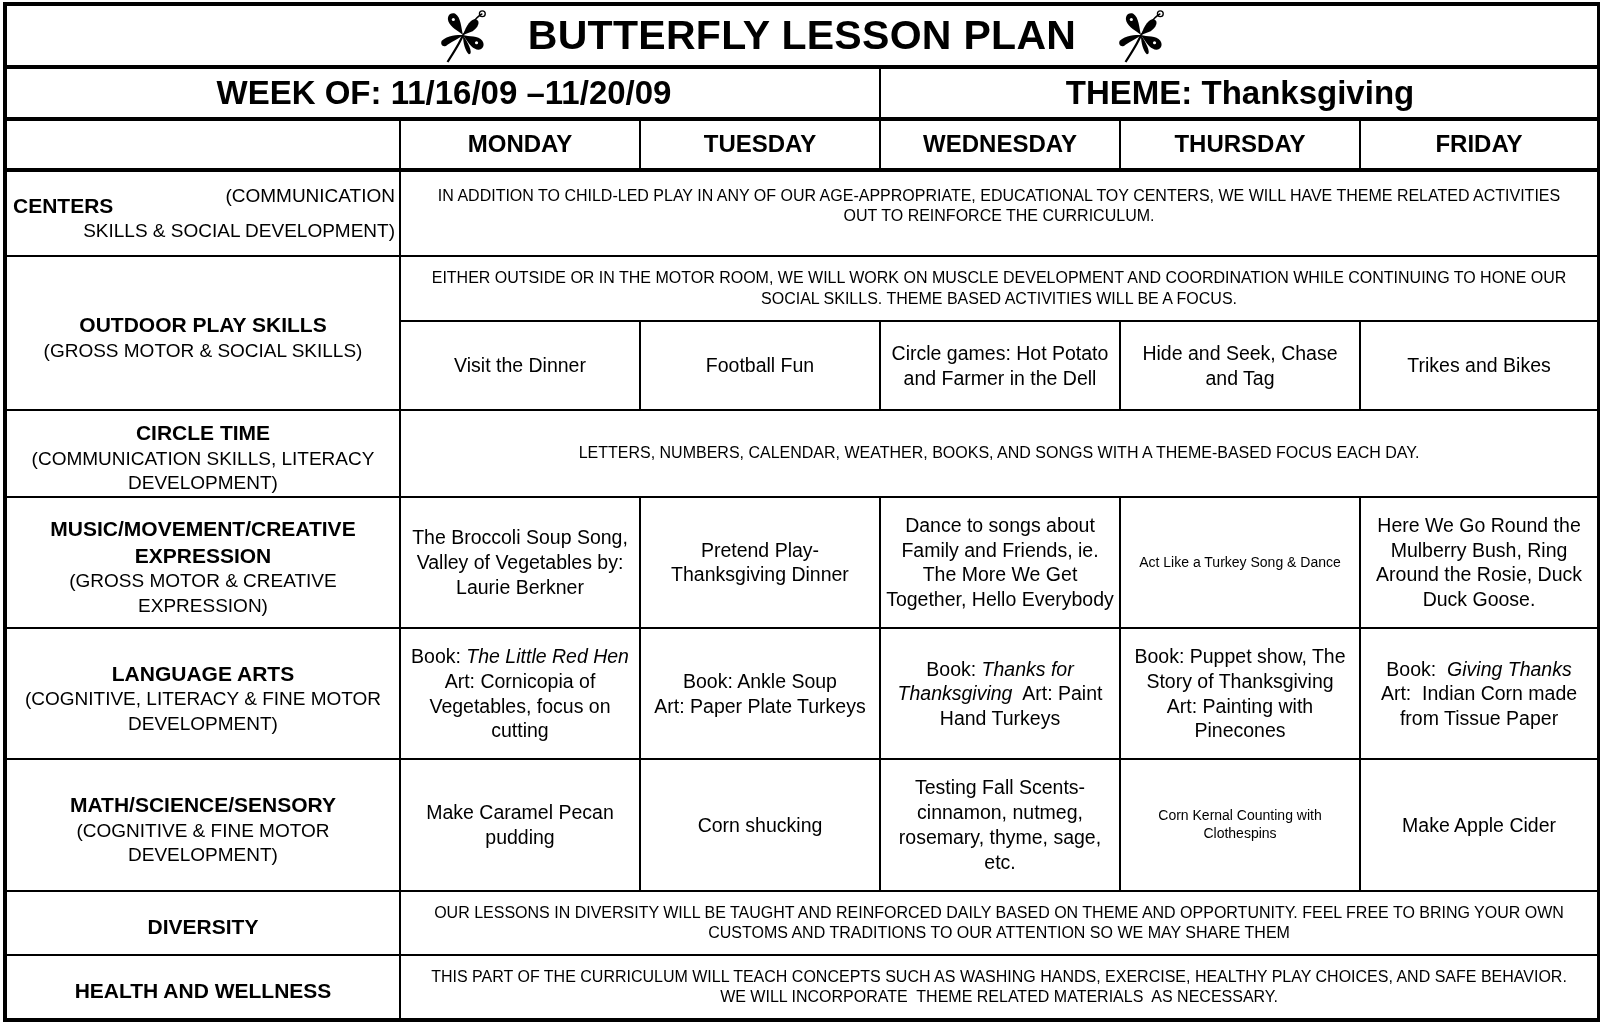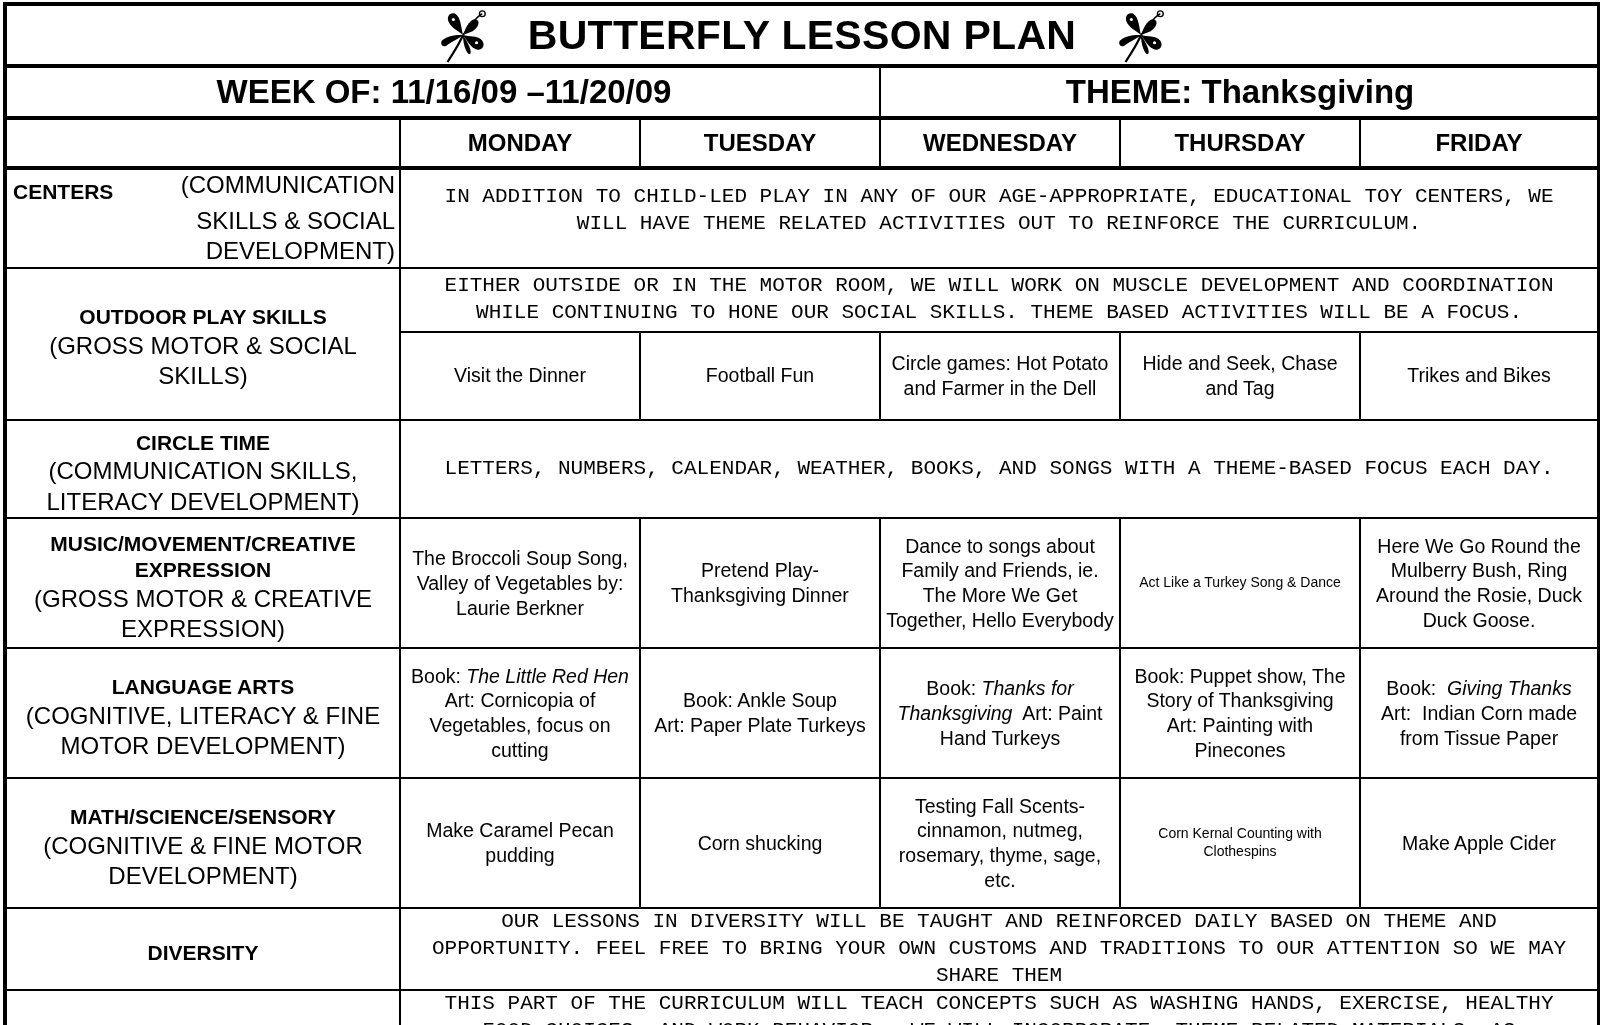--- a/index.html
+++ b/index.html
@@ -15,25 +15,25 @@
   .outer-l { border-left-width: 4px !important; }
   .outer-r { border-right-width: 4px !important; }
   .title-cell { height: 62px; border-top-width: 4px !important; border-bottom-width: 4px !important; }
   .title-wrap { display: flex; align-items: center; justify-content: center; gap: 36px; }
   .title-text { font-size: 41px; font-weight: bold; letter-spacing: 0.3px; }
   .butterfly { width: 58px; height: 58px; display: inline-block; }
   .week-cell, .theme-cell { height: 52px; text-align: left; font-size: 33px; font-weight: bold; padding-left: 6px !important; border-bottom-width: 4px !important; }
   .day-head { height: 50px; font-size: 24px; font-weight: bold; border-bottom-width: 4px !important; }
   .label-cell { font-size: 19px; }
   .label-cell .lbl-title { font-weight: bold; font-size: 21px; margin-top: 9px; }
-  .label-cell .lbl-sub { font-size: 24px; }
+  .label-cell .lbl-sub { font-size: 19px; }
   .centers-label { text-align: left !important; padding-left: 6px !important; }
   .centers-label .row1 { display: flex; justify-content: space-between; }
   .centers-label .row2 { text-align: right; }
-  .span-text { font-size: 21px; line-height: 1.3; padding: 0 26px !important; font-family: Liberation Mono, monospace; }
+  .span-text { font-size: 16px; line-height: 1.3; padding: 0 26px !important; }
   .cell { font-size: 19.5px; line-height: 1.3; }
   .cell.big { font-size: 14px; }
   .it { font-style: italic; }
   .row-bottom > td { border-bottom-width: 4px !important; }
 </style>
 </head>
 <body>
 
 <div class="sheet">
 <table class="plan">
@@ -181,17 +181,17 @@
     <td class="label-cell outer-l">
       <div class="lbl-title">DIVERSITY</div>
     </td>
     <td colspan="5" class="span-text outer-r">OUR LESSONS IN DIVERSITY WILL BE TAUGHT AND REINFORCED DAILY BASED ON THEME AND OPPORTUNITY. FEEL FREE TO BRING YOUR OWN CUSTOMS AND TRADITIONS TO OUR ATTENTION SO WE MAY SHARE THEM</td>
   </tr>
 
   <tr class="row-bottom" style="height:64px">
     <td class="label-cell outer-l">
       <div class="lbl-title">HEALTH AND WELLNESS</div>
     </td>
-    <td colspan="5" class="span-text outer-r" style="white-space:pre-wrap">THIS PART OF THE CURRICULUM WILL TEACH CONCEPTS SUCH AS WASHING HANDS, EXERCISE, HEALTHY FOOD CHOICES, AND WORK BEHAVIOR.  WE WILL INCORPORATE  THEME RELATED MATERIALS  AS NECESSARY.</td>
+    <td colspan="5" class="span-text outer-r" style="white-space:pre-wrap">THIS PART OF THE CURRICULUM WILL TEACH CONCEPTS SUCH AS WASHING HANDS, EXERCISE, HEALTHY PLAY CHOICES, AND SAFE BEHAVIOR.  WE WILL INCORPORATE  THEME RELATED MATERIALS  AS NECESSARY.</td>
   </tr>
 </tbody>
     </table>
 </div>
 
 </body></html>

